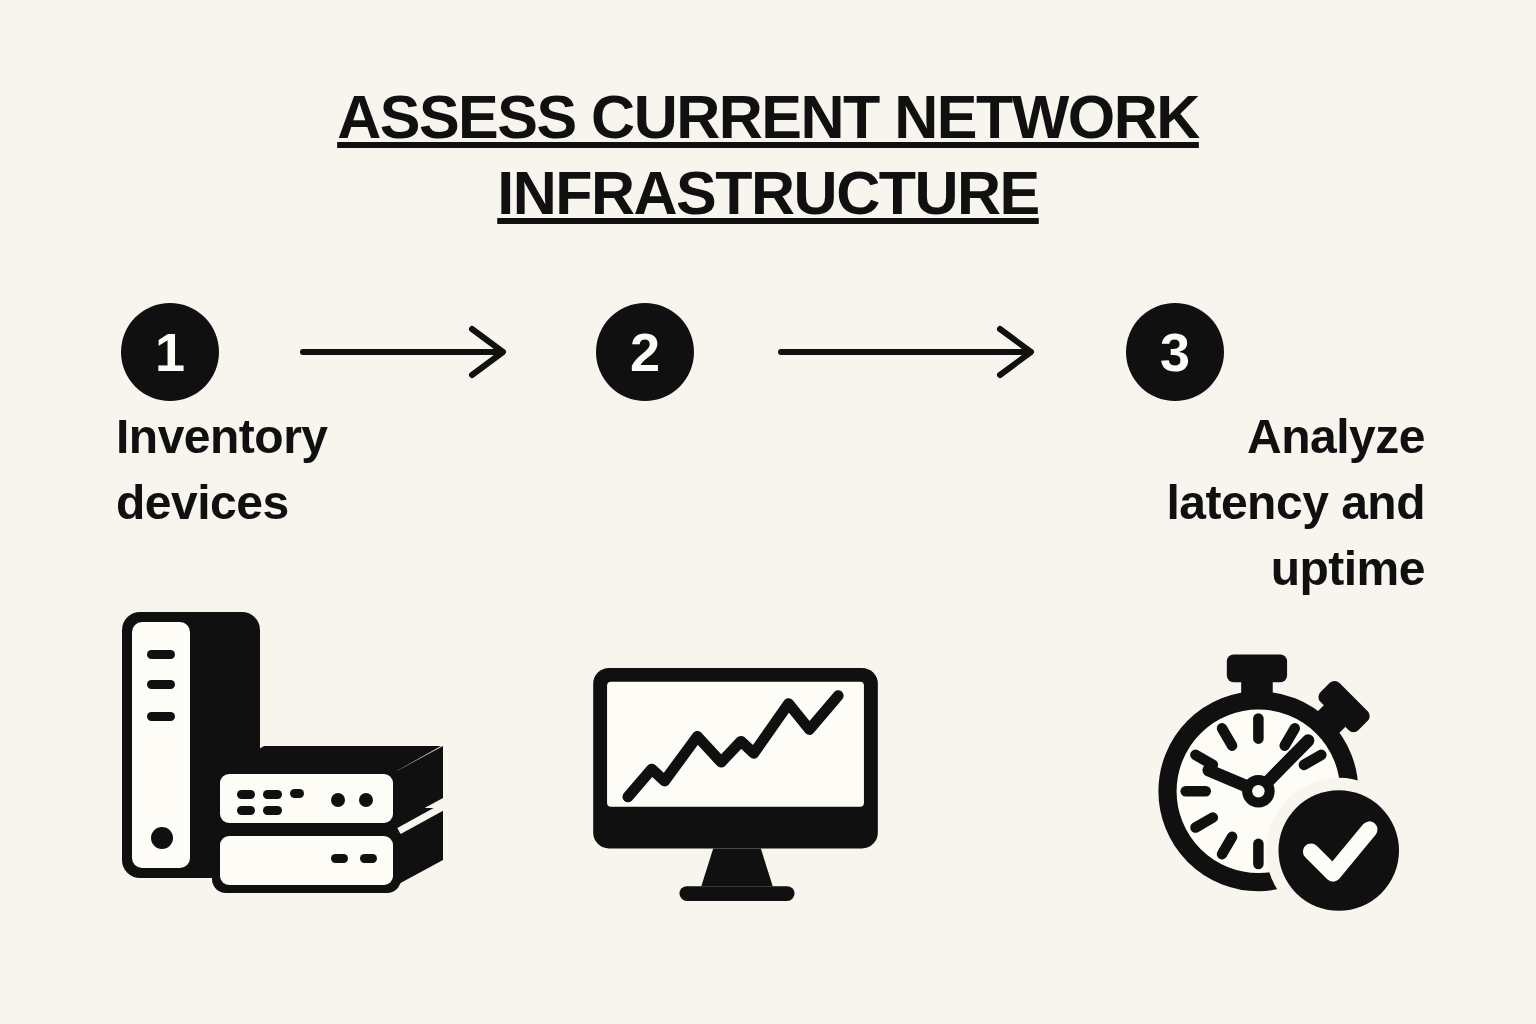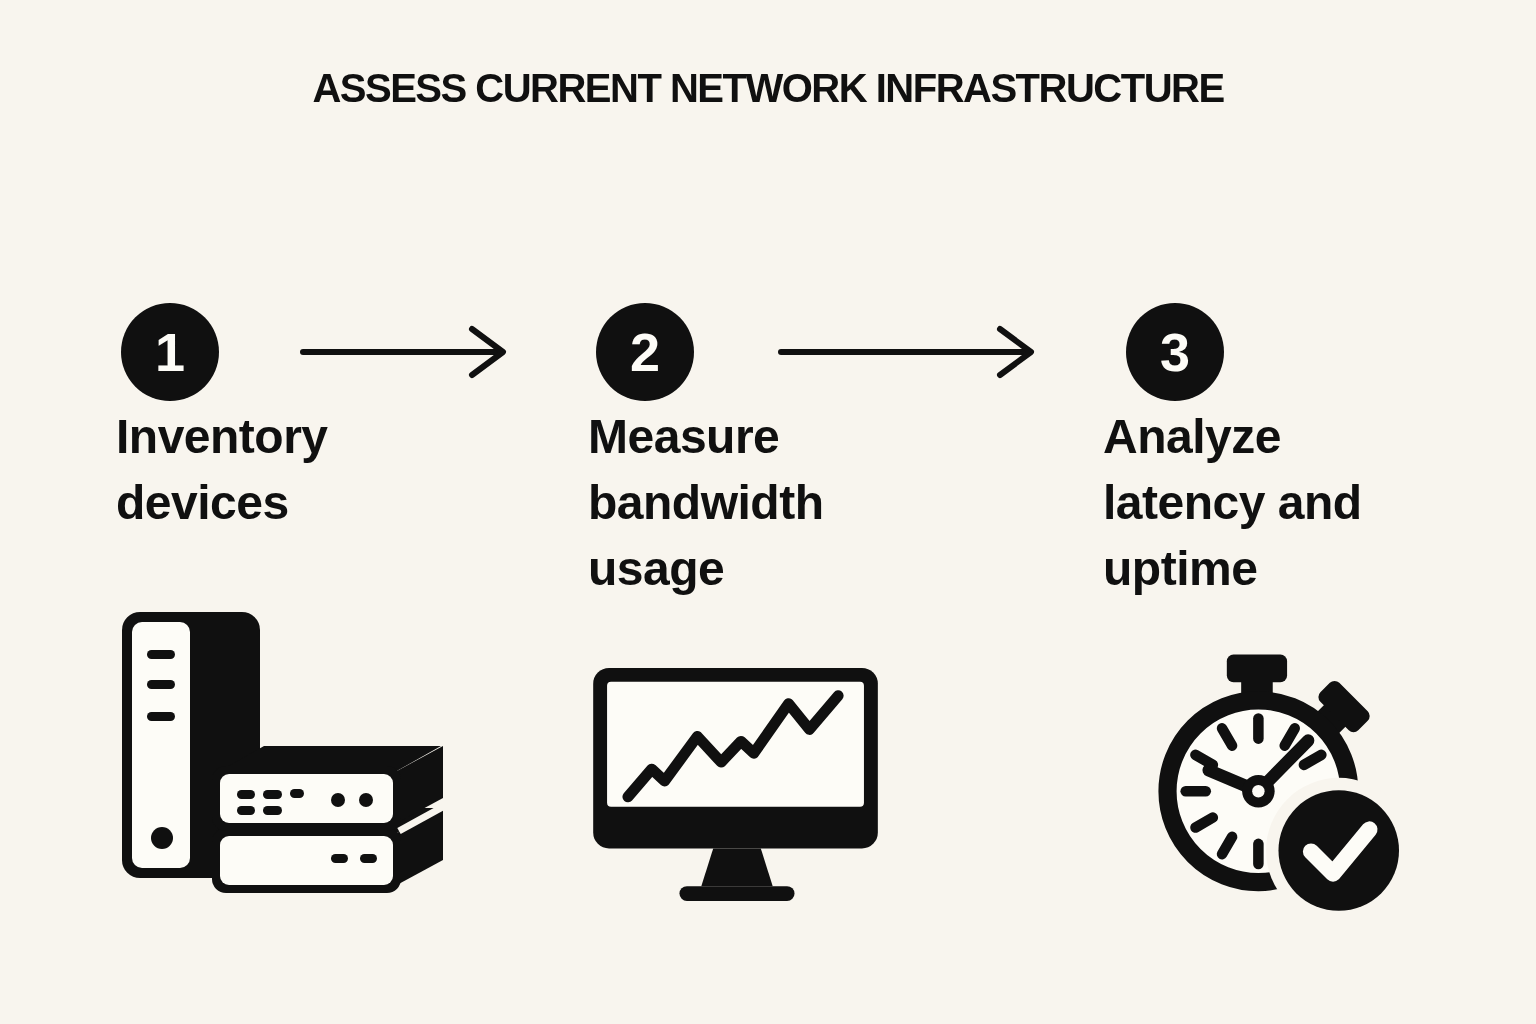--- a/index.html
+++ b/index.html
@@ -16,28 +16,29 @@
     overflow:hidden;
   }
   .canvas{
     position:relative;
     width:1536px;height:1024px;
     background:var(--bg);
   }
   .title{
     position:absolute;
     top:64px;left:0;right:0;
-    margin:0 auto;
+    margin:16px auto;
     max-width:1000px;
     text-align:center;
-    font-size:40px;
+    font-size:61px;
     font-weight:800;
     letter-spacing:-1.5px;
     line-height:1.24;
     color:var(--ink);
+    text-decoration:underline;
   }
   .badge{
     position:absolute;
     top:303px;
     width:98px;height:98px;
     border-radius:50%;
     background:var(--ink);
     color:var(--face);
     display:flex;align-items:center;justify-content:center;
     font-size:54px;font-weight:700;
@@ -49,21 +50,21 @@
     position:absolute;
     top:404px;
     font-size:48px;
     font-weight:700;
     letter-spacing:-0.5px;
     line-height:1.38;
     color:var(--ink);
   }
   .step-label.l1{left:116px;width:300px;}
   .step-label.l2{left:588px;width:300px;}
-  .step-label.l3{left:1103px;width:322px;}
+  .step-label.l3{left:1103px;width:322px;text-align:right;}
   .arrow{position:absolute;top:322px;height:60px;}
   .arrow.a1{left:300px;width:212px;}
   .arrow.a2{left:778px;width:262px;}
   .icon{position:absolute;}
   .icon.server{left:118px;top:608px;width:330px;height:300px;}
   .icon.monitor{left:588px;top:660px;width:298px;height:243px;}
   .icon.stopwatch{left:1155px;top:642px;width:268px;height:287px;}
 </style>
 </head>
 <body>
@@ -78,21 +79,20 @@
   <div class="step-label l1">Inventory devices</div>
 
   <svg class="arrow a1" viewBox="0 0 212 60">
     <line x1="3" y1="30" x2="196" y2="30" stroke="#101010" stroke-width="6" stroke-linecap="round"></line>
     <polyline points="172,7 203,30 172,53" fill="none" stroke="#101010" stroke-width="6" stroke-linecap="round" stroke-linejoin="round"></polyline>
   </svg>
 
   <div class="badge b2">
     <span>2</span>
   </div>
-  <div class="step-label l2">Measure bandwidth usage</div>
 
   <svg class="arrow a2" viewBox="0 0 262 60">
     <line x1="3" y1="30" x2="246" y2="30" stroke="#101010" stroke-width="6" stroke-linecap="round"></line>
     <polyline points="222,7 253,30 222,53" fill="none" stroke="#101010" stroke-width="6" stroke-linecap="round" stroke-linejoin="round"></polyline>
   </svg>
 
   <div class="badge b3">
     <span>3</span>
   </div>
   <div class="step-label l3">Analyze latency and uptime</div>

